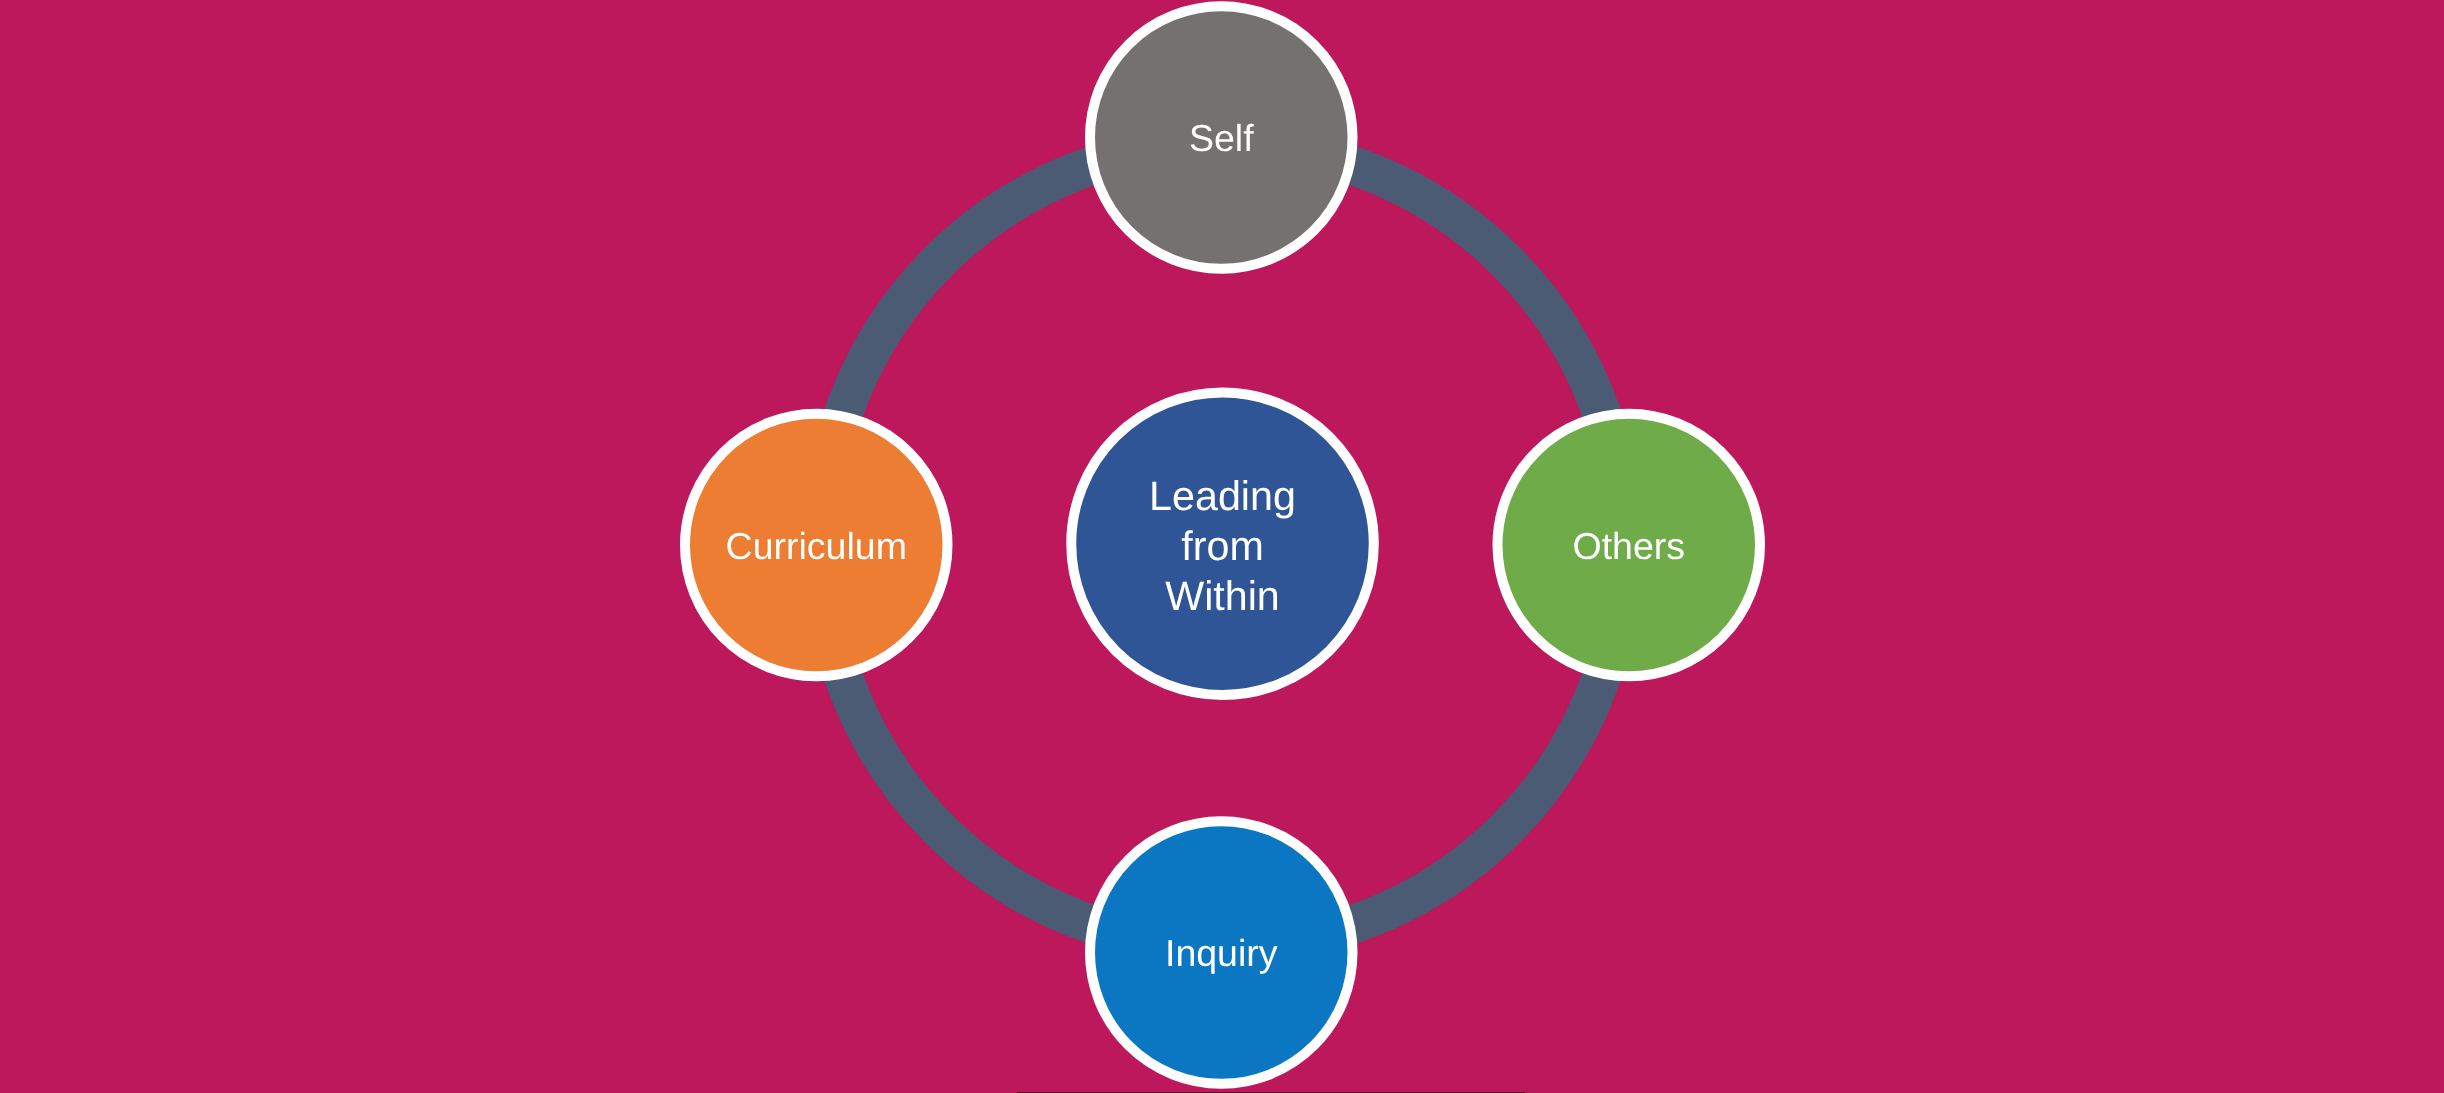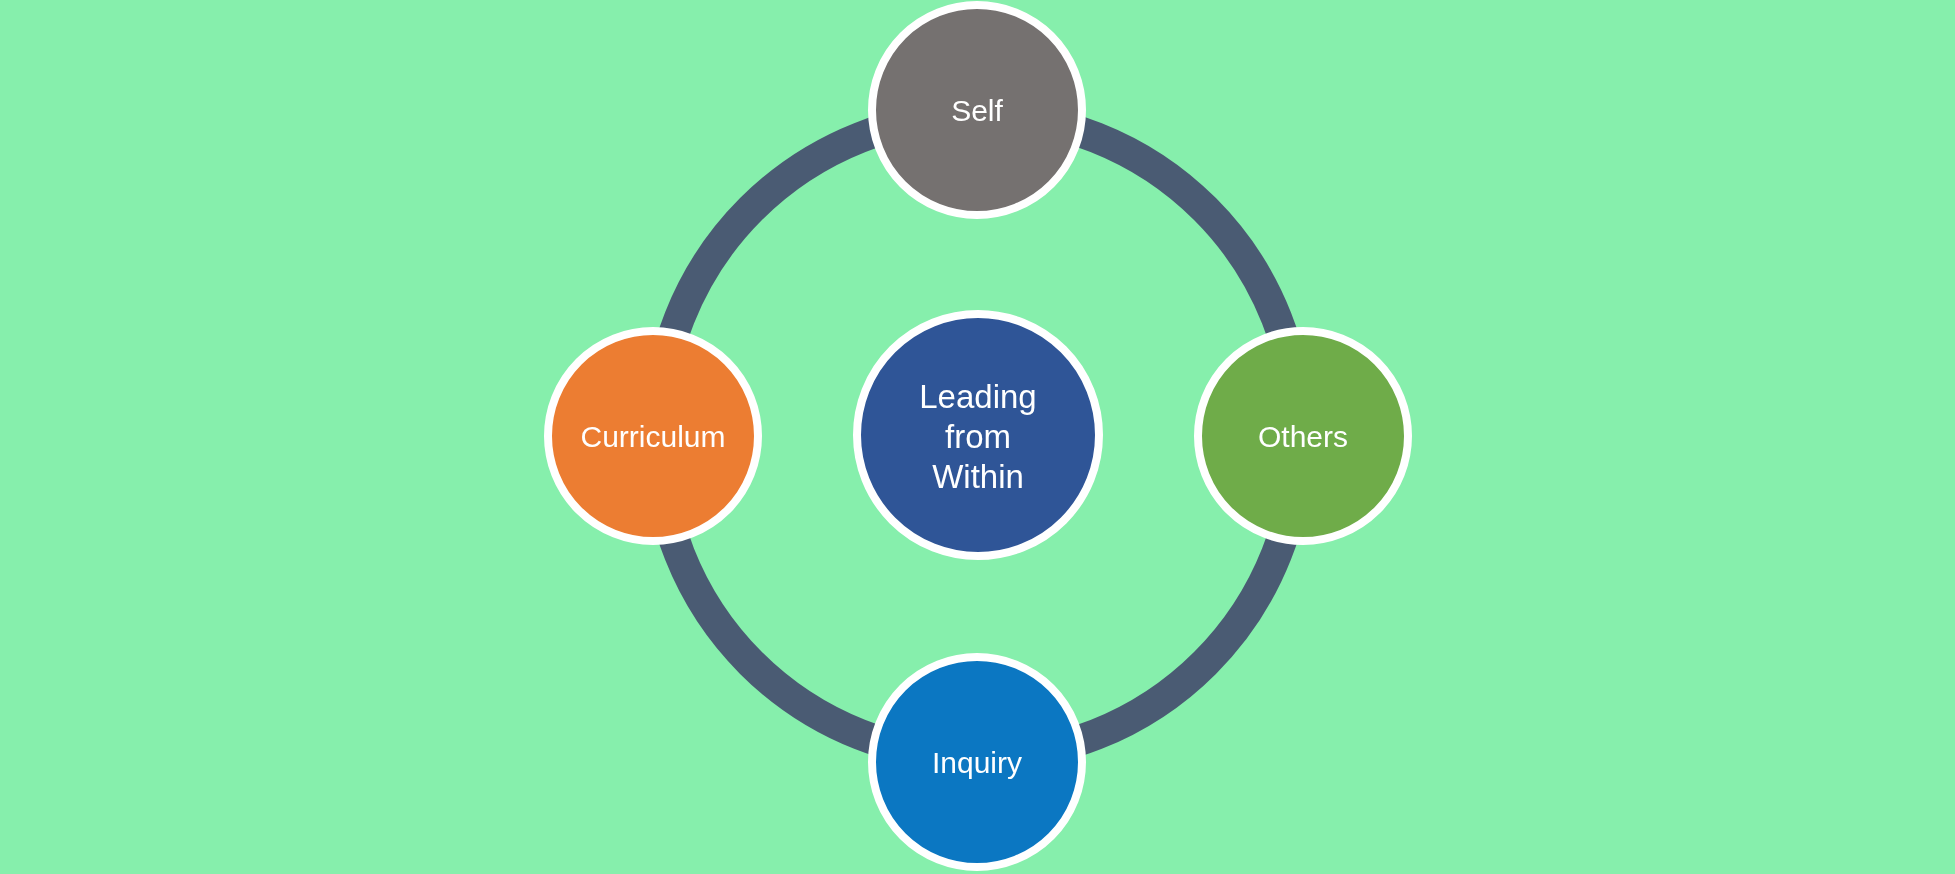--- a/index.html
+++ b/index.html
@@ -7,21 +7,21 @@
     padding: 0;
     width: 1955px;
     height: 874px;
     background: #000000;
     overflow: hidden;
   }
   .stage {
     position: relative;
     width: 1955px;
     height: 874px;
-    background: #86efac;
+    background: #be185d;
   }
   svg {
     display: block;
     width: 1955px;
     height: 874px;
   }
   .ring-circle {
     fill: none;
     stroke-width: 31;
   }

